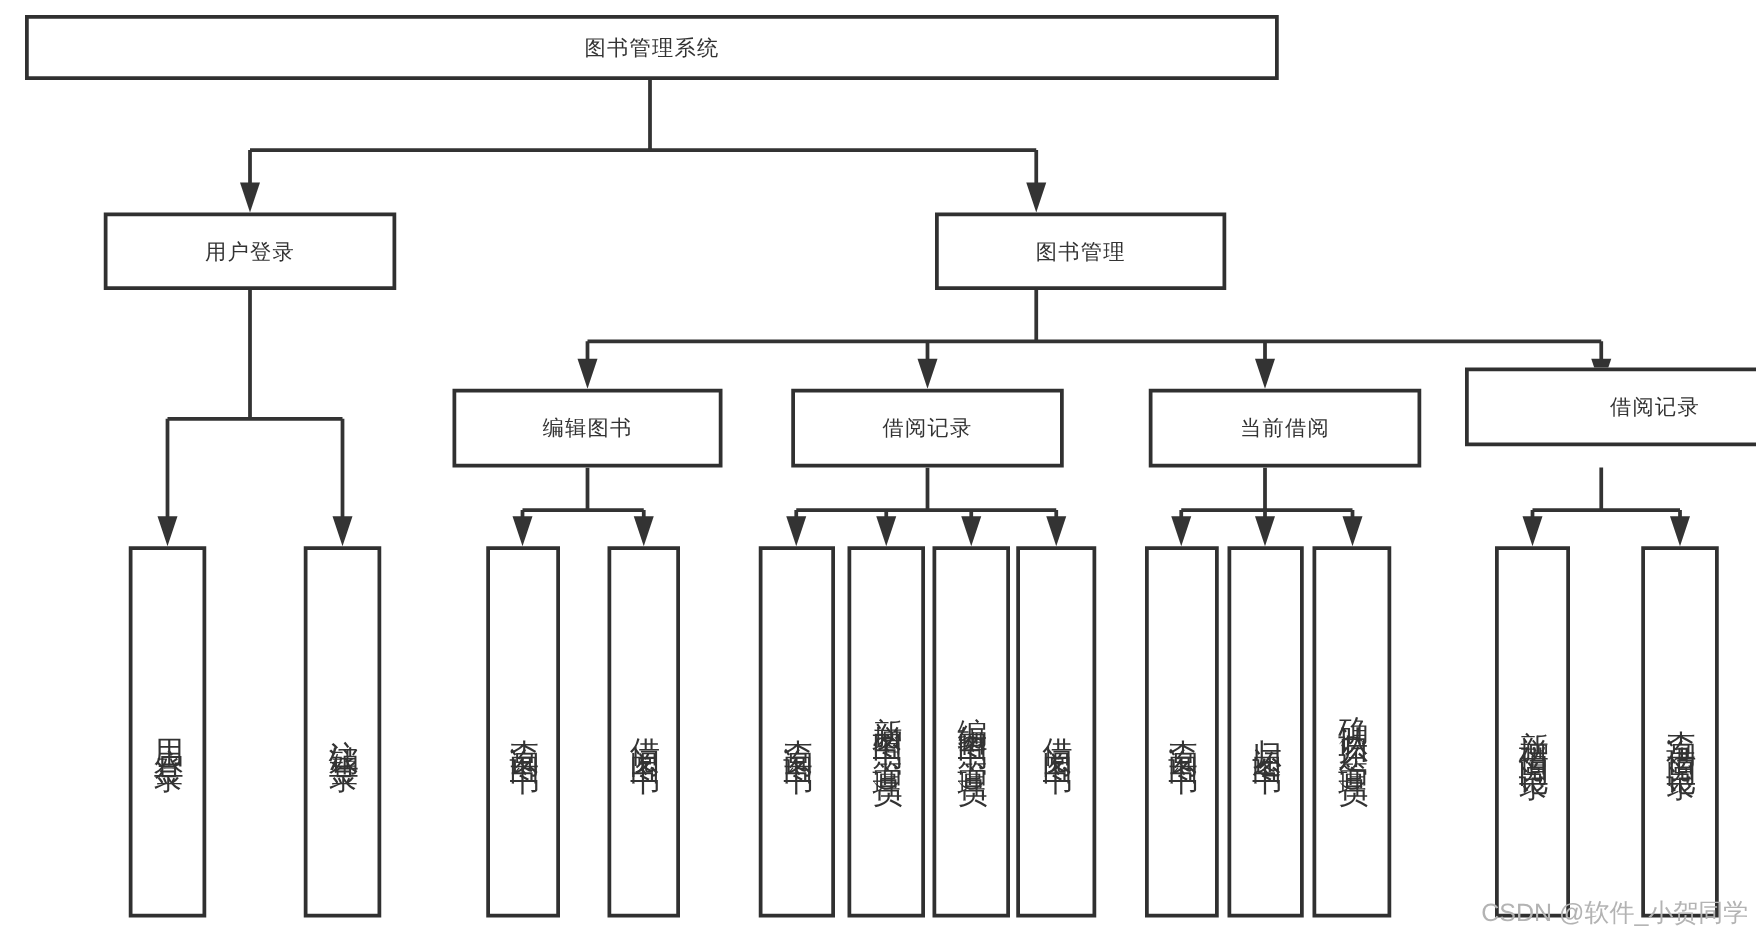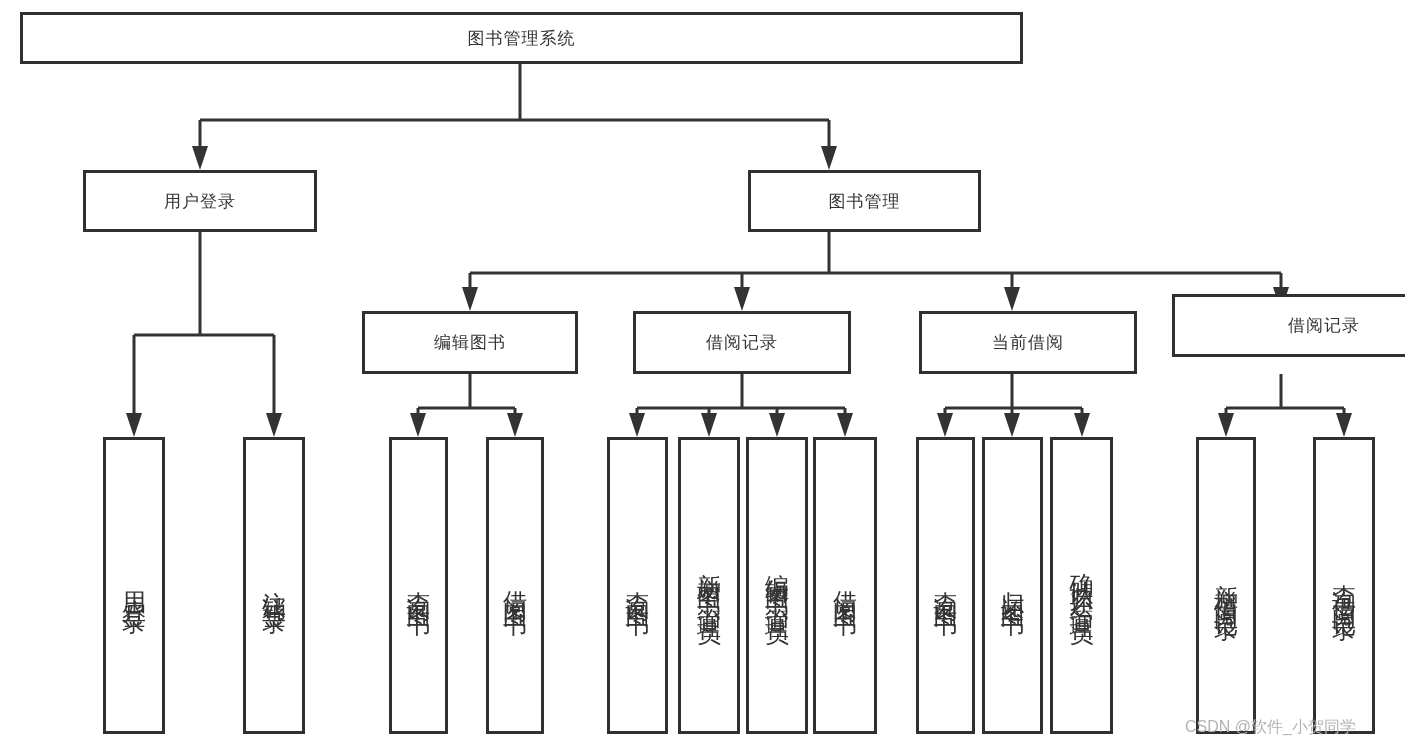--- a/index.html
+++ b/index.html
@@ -49,21 +49,21 @@
     writing-mode: vertical-lr;
     text-orientation: mixed;
     font-size: 24px;
     letter-spacing: 7px;
     line-height: 1;
   }
   .watermark {
     position: absolute;
     left: 1185px;
     top: 717px;
-    font-size: 16px;
+    font-size: 20px;
     color: var(--watermark, #b3b3b3);
     white-space: nowrap;
   }
 </style>
 </head>
 <body>
 
 <div class="canvas">
 
   <svg class="edges" viewBox="0 0 1405 747" xmlns="http://www.w3.org/2000/svg">

